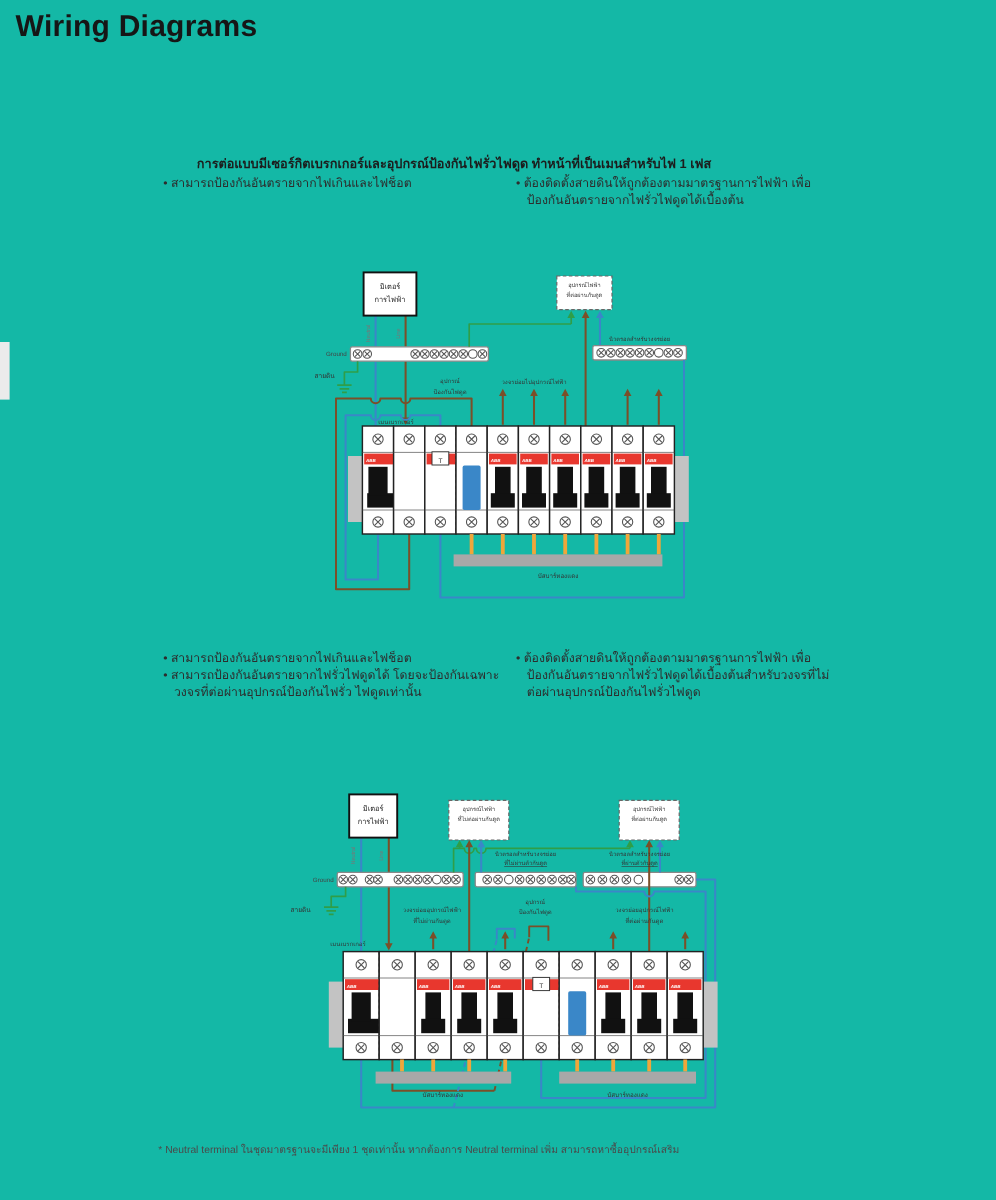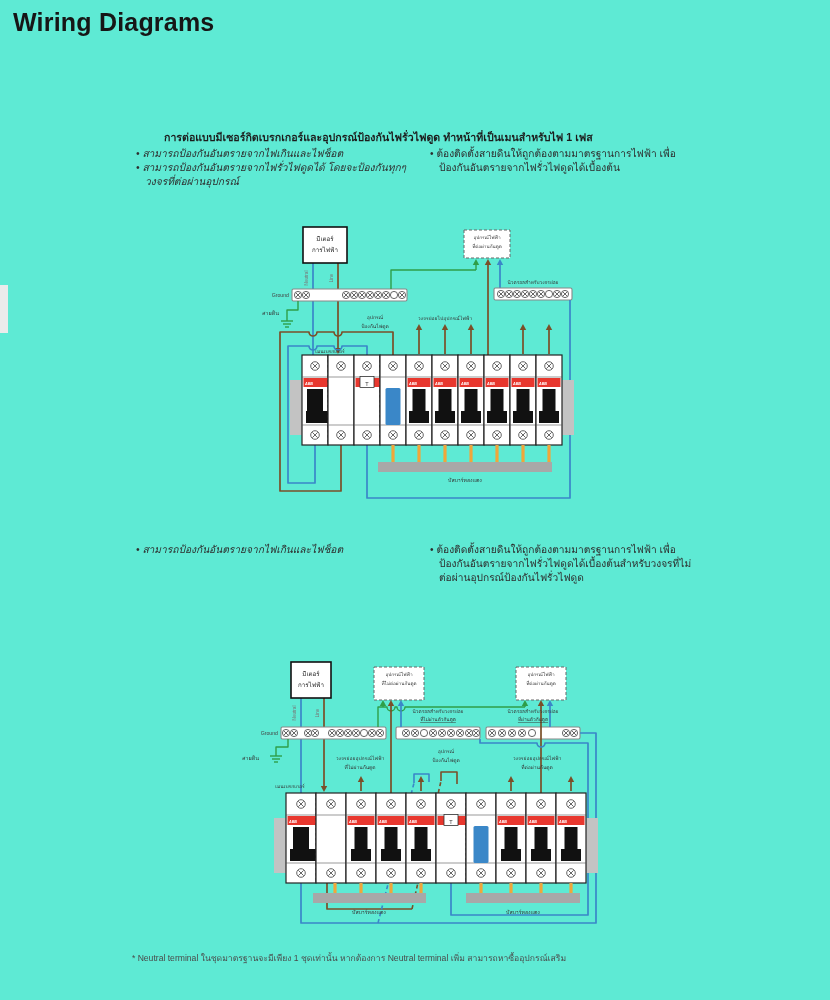--- a/index.html
+++ b/index.html
@@ -1,44 +1,43 @@
 <!DOCTYPE html>
 <html><head>
 <meta charset="utf-8">
 <style>
   html,body{margin:0;padding:0;background:#fff;}
-  .page{position:relative;width:830px;height:1000px;background:#5eead4;overflow:hidden;
+  .page{position:relative;width:830px;height:1000px;background:#14b8a6;overflow:hidden;
         font-family:"Liberation Sans","DejaVu Sans",sans-serif;color:#222;}
   .edge-tab{position:absolute;left:0;top:285px;width:8px;height:48px;background:#ebebeb;}
   .page-title{position:absolute;left:13px;top:8px;margin:0;font-size:25px;font-weight:700;
         color:#161616;letter-spacing:.2px;}
   .block{position:absolute;left:136px;width:566px;}
   .sec-heading{font-size:10.6px;font-weight:700;color:#1c1c1c;margin-bottom:3px;line-height:1.35;margin-left:28px;}
   .cols{display:flex;gap:12px;}
-  .col-left{width:282px;font-style:italic;}
+  .col-left{width:282px;}
   .col-right{width:272px;}
   .bullet{font-size:10.2px;line-height:1.38;color:#2d2d2d;padding-left:9px;text-indent:-9px;}
   .diagram-svg{position:absolute;}
   .footnote{position:absolute;left:0;top:951px;width:698px;text-align:center;
         font-size:8.6px;color:#4a4a4a;}
   svg text{font-family:"Liberation Sans","DejaVu Sans",sans-serif;}
 </style>
 </head>
 <body>
 
 <div class="page">
   <div class="edge-tab"></div>
   <h1 class="page-title">Wiring Diagrams</h1>
 
   <section class="block" style="top:130px">
     <div class="sec-heading">การต่อแบบมีเซอร์กิตเบรกเกอร์และอุปกรณ์ป้องกันไฟรั่วไฟดูด ทำหน้าที่เป็นเมนสำหรับไฟ 1 เฟส</div>
     <div class="cols">
       <div class="col-left">
           <div class="bullet">• สามารถป้องกันอันตรายจากไฟเกินและไฟช็อต</div>
-          <div class="bullet">• สามารถป้องกันอันตรายจากไฟรั่วไฟดูดได้ โดยจะป้องกันทุกๆ วงจรที่ต่อผ่านอุปกรณ์</div>
         </div>
       <div class="col-right">
           <div class="bullet">• ต้องติดตั้งสายดินให้ถูกต้องตามมาตรฐานการไฟฟ้า เพื่อป้องกันอันตรายจากไฟรั่วไฟดูดได้เบื้องต้น</div>
         </div>
     </div>
   </section>
 
   <svg id="d1" class="diagram-svg" style="left:258px;top:220px" width="330" height="295" viewBox="0 0 330 295">
       <g>
         <path d="M55,43V69" fill="none" stroke="#3a87c8" stroke-width="1.7" stroke-linecap="butt" stroke-linejoin="round"></path>
@@ -270,20 +269,21 @@
       <text x="72" y="133" font-size="5" fill="#333" text-anchor="middle">เมนเบรกเกอร์</text>
       <text x="117" y="99" font-size="5" fill="#333" text-anchor="middle">อุปกรณ์</text>
       <text x="117" y="108" font-size="5" fill="#333" text-anchor="middle">ป้องกันไฟดูด</text>
       <text x="187" y="100" font-size="5" fill="#333" text-anchor="middle">วงจรย่อยไปอุปกรณ์ไฟฟ้า</text>
     </svg>
 
   <section class="block" style="top:543px">
     <div class="cols">
       <div class="col-left">
           <div class="bullet">• สามารถป้องกันอันตรายจากไฟเกินและไฟช็อต</div>
+          <div class="bullet">• สามารถป้องกันอันตรายจากไฟรั่วไฟดูดได้ โดยจะป้องกันเฉพาะวงจรที่ต่อผ่านอุปกรณ์ป้องกันไฟรั่ว ไฟดูดเท่านั้น</div>
         </div>
       <div class="col-right">
           <div class="bullet">• ต้องติดตั้งสายดินให้ถูกต้องตามมาตรฐานการไฟฟ้า เพื่อป้องกันอันตรายจากไฟรั่วไฟดูดได้เบื้องต้นสำหรับวงจรที่ไม่ต่อผ่านอุปกรณ์ป้องกันไฟรั่วไฟดูด</div>
         </div>
     </div>
   </section>
 
   <svg id="d2" class="diagram-svg" style="left:228px;top:655px" width="385" height="290" viewBox="0 0 385 290">
       <g>
         <path d="M73,43V72" fill="none" stroke="#3a87c8" stroke-width="1.7" stroke-linecap="butt" stroke-linejoin="round"></path>

